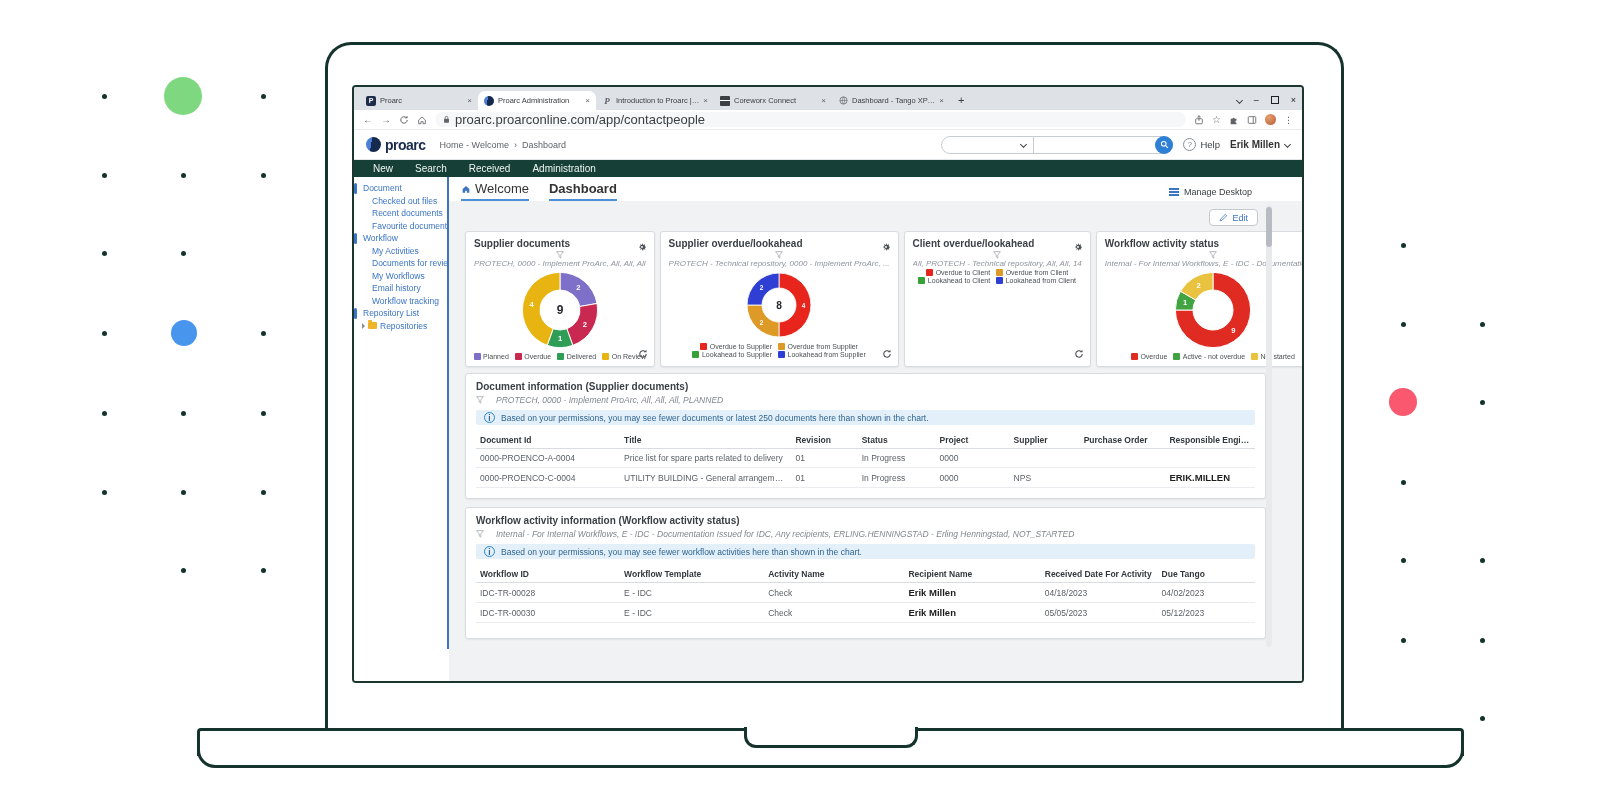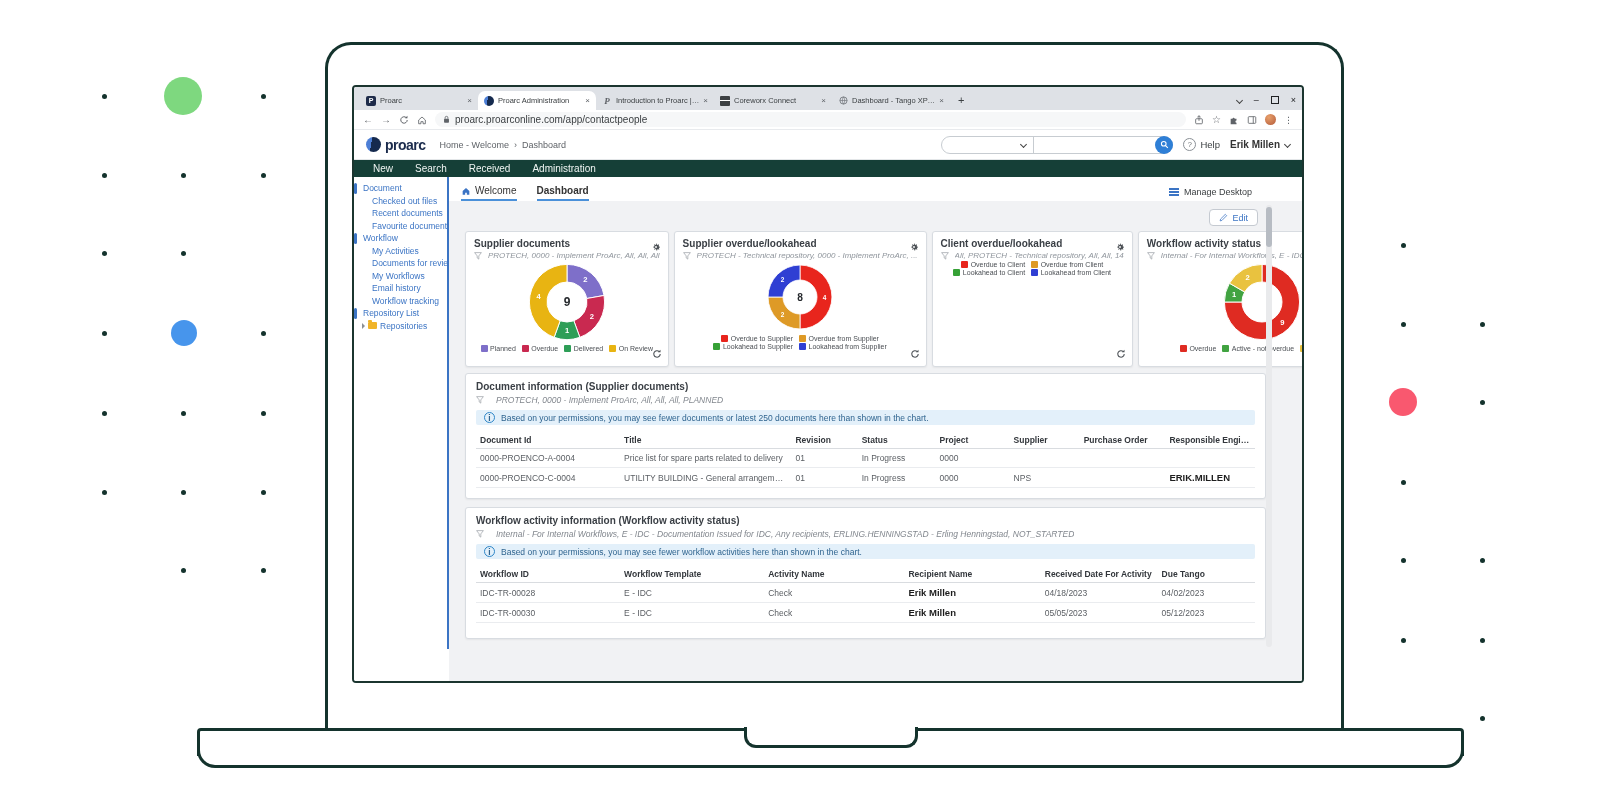--- a/index.html
+++ b/index.html
@@ -32,21 +32,21 @@
   .fav-doc{color:#5F6368;font-size:9px;font-weight:bold;font-family:"Liberation Serif",serif;font-style:italic;}
   .fav-cw{background:#3C4043;border-radius:1px;}
   .fav-cw i{display:block;width:6px;height:1px;background:#fff;margin:1px auto;}
   .newtab{font-size:11px;color:#3C4043;margin-left:8px;margin-bottom:4px;}
   .wctl{margin-left:auto;display:flex;align-items:center;gap:12px;margin-bottom:5px;color:#202124;font-size:9px;}
   .chev{width:4px;height:4px;border-right:1.2px solid #444;border-bottom:1.2px solid #444;transform:rotate(45deg);display:inline-block;}
   .wbox{width:6px;height:6px;border:1px solid #202124;display:inline-block;}
   .toolbar{height:19px;display:flex;align-items:center;gap:8px;padding:0 9px;border-bottom:1px solid #E8EAED;flex:0 0 auto;background:#fff;}
   .nav-ar{font-size:10px;color:#5F6368;line-height:10px;}
   .urlbox{flex:1;display:flex;align-items:center;gap:5px;padding:1px 8px;background:#F6F7F8;border-radius:8px;height:13px;}
-  .url{font-size:10px;color:#3C4043;}
+  .url{font-size:13px;color:#3C4043;}
   .tb-ic{display:flex;align-items:center;color:#5F6368;}
   .avatar{width:11px;height:11px;border-radius:50%;background:radial-gradient(circle at 35% 30%,#E8A06B,#B35B3B);}
   
   .appheader{height:29px;display:flex;align-items:center;padding:0 12px;border-bottom:1px solid #E3E6E8;flex:0 0 auto;background:#fff;}
   .mark{width:15px;height:15px;border-radius:50%;background:linear-gradient(100deg,#4D7FD6 0 36%,#152A4E 36%);}
   .wordmark{font-size:14px;font-weight:bold;color:#1B2B4C;letter-spacing:-0.5px;margin-left:4px;}
   .crumb{margin-left:14px;font-size:9px;color:#5F6368;display:flex;gap:5px;align-items:center;}
   .hdr-right{margin-left:auto;display:flex;align-items:center;gap:10px;}
   .searchbar{width:230px;height:16px;border:1px solid #C7CCD1;border-radius:9px;display:flex;align-items:center;position:relative;background:#fff;}
   .sb-select{width:92px;height:100%;border-right:1px solid #C7CCD1;display:flex;align-items:center;justify-content:flex-end;padding-right:7px;box-sizing:border-box;}
@@ -64,34 +64,34 @@
   .sec{color:#3B74C4;padding-left:9px;position:relative;white-space:nowrap;}
   .sec::before{content:"";position:absolute;left:0;top:1px;bottom:1px;width:3px;background:#3B74C4;border-radius:2px;}
   .itm{color:#3B74C4;padding-left:18px;white-space:nowrap;}
   .repo-row{display:flex;align-items:center;gap:3px;padding-left:8px;color:#3B74C4;}
   .tri{width:0;height:0;border-left:3.5px solid #8a8f94;border-top:3px solid transparent;border-bottom:3px solid transparent;}
   .folder{width:9px;height:7px;background:#F0B429;border-radius:1px;position:relative;}
   .folder::before{content:"";position:absolute;top:-2px;left:0;width:4px;height:2px;background:#F0B429;border-radius:1px 1px 0 0;}
   .splitter{width:2px;background:#3B74C4;height:472px;flex:0 0 auto;}
   .main{flex:1;position:relative;min-width:0;}
   .deskbar{height:24px;display:flex;align-items:flex-end;padding:0 12px;background:#fff;}
-  .dtab{display:flex;align-items:center;gap:4px;font-size:10px;color:#333;padding-bottom:3px;border-bottom:2px solid #4A90D9;margin-right:20px;}
+  .dtab{display:flex;align-items:center;gap:4px;font-size:13px;color:#333;padding-bottom:3px;border-bottom:2px solid #4A90D9;margin-right:20px;}
   .dtab.bold{font-weight:600;}
   .manage{margin-left:auto;margin-right:38px;display:flex;align-items:center;gap:5px;font-size:9px;color:#3C4043;padding-bottom:4px;}
   .listicon{display:flex;flex-direction:column;gap:1.5px;}
   .listicon i{display:block;width:10px;height:1.5px;background:#3B74C4;}
   .panel{position:absolute;left:0;right:0;top:24px;bottom:0;background:#F1F2F4;}
   .edit-btn{position:absolute;top:8px;right:44px;height:15px;padding:0 9px;background:#fff;border:1px solid #C5CAD1;border-radius:4px;
             display:flex;align-items:center;gap:4px;font-size:9px;color:#3B74C4;}
   
   .card{background:#fff;border:1px solid #D8DCE1;border-radius:3px;box-shadow:0 1px 2px rgba(0,0,0,.06);box-sizing:border-box;position:relative;}
   .cards{position:absolute;top:30px;left:16px;width:801px;display:flex;gap:5px;}
   .chart-card{flex:1;height:136px;}
   .c-title{font-size:10px;font-weight:bold;color:#3A3F45;padding:6px 20px 1px 8px;white-space:nowrap;overflow:hidden;text-overflow:ellipsis;}
-  .c-filter{display:flex;align-items:center;gap:6px;padding:1px 8px 0 8px;}
+  .c-filter{display:flex;align-items:center;gap:0;padding:1px 8px 0 8px;flex-direction:column;}
   .c-filter span{font-size:8px;font-style:italic;color:#8F959C;white-space:nowrap;overflow:hidden;text-overflow:ellipsis;}
   .gear{position:absolute;top:6px;right:7px;}
   .refresh{position:absolute;bottom:3px;right:6px;}
   .donut-box{display:flex;align-items:center;justify-content:center;}
   .db-lg{height:84px;} .db-sm{height:74px;}
   .db-lg svg{height:80px;width:80px;} .db-sm svg{height:68px;width:68px;}
   .legend{display:flex;flex-wrap:wrap;justify-content:center;column-gap:6px;row-gap:1px;padding:1px 4px 0 4px;font-size:7px;color:#4A4E53;}
   .lg-item{display:flex;align-items:center;gap:2.5px;}
   .lg-sq{width:7px;height:7px;border-radius:1px;flex:0 0 auto;}
   

